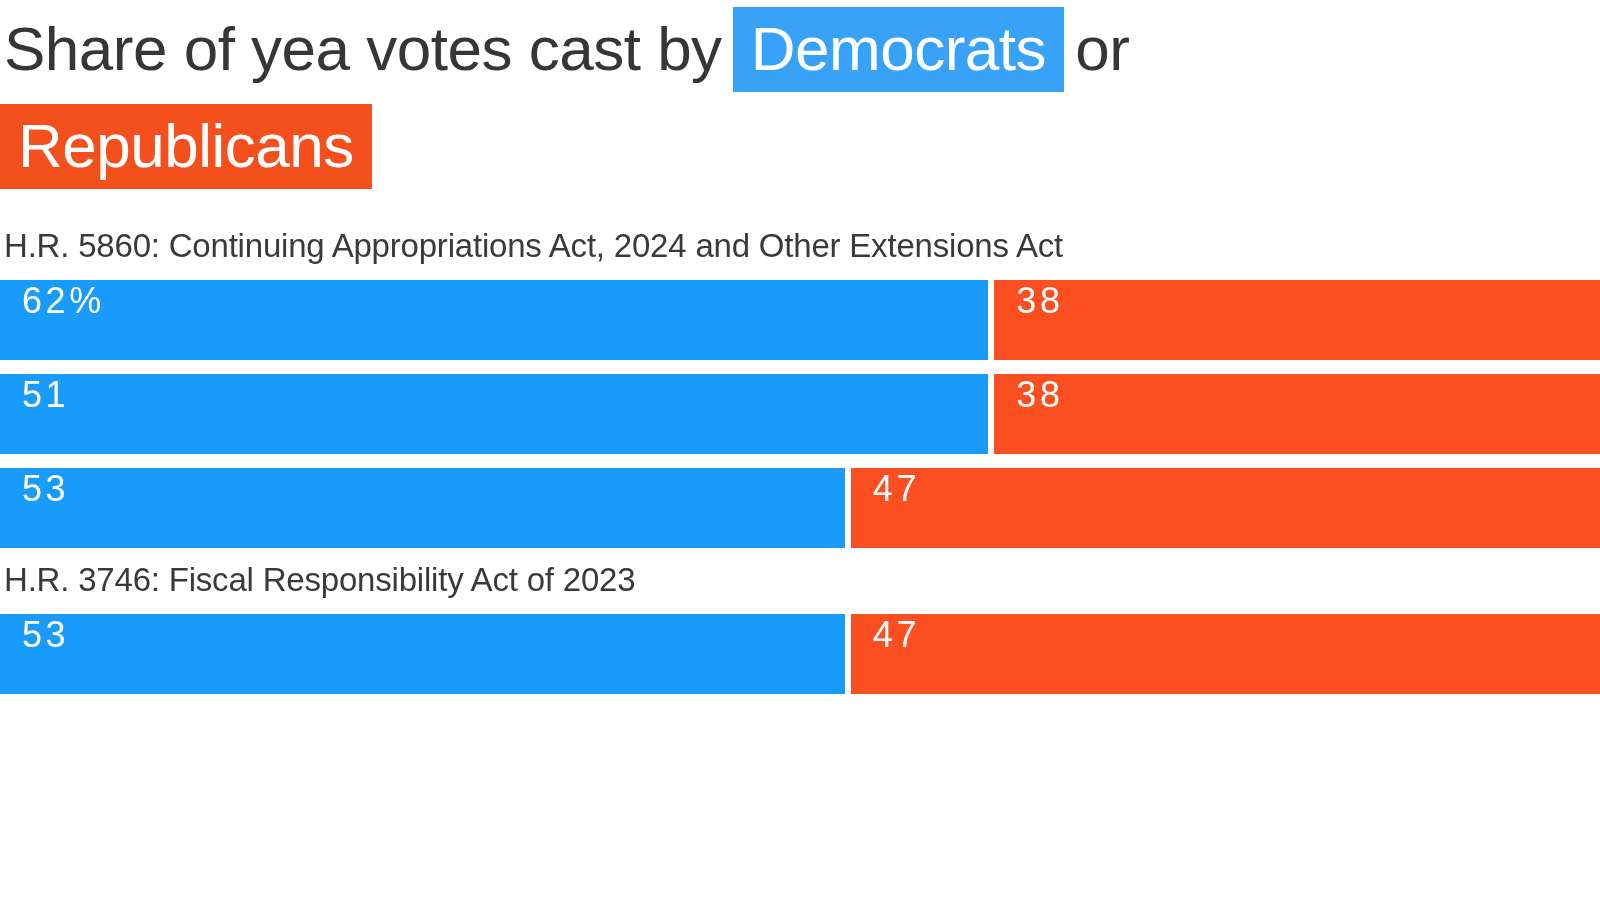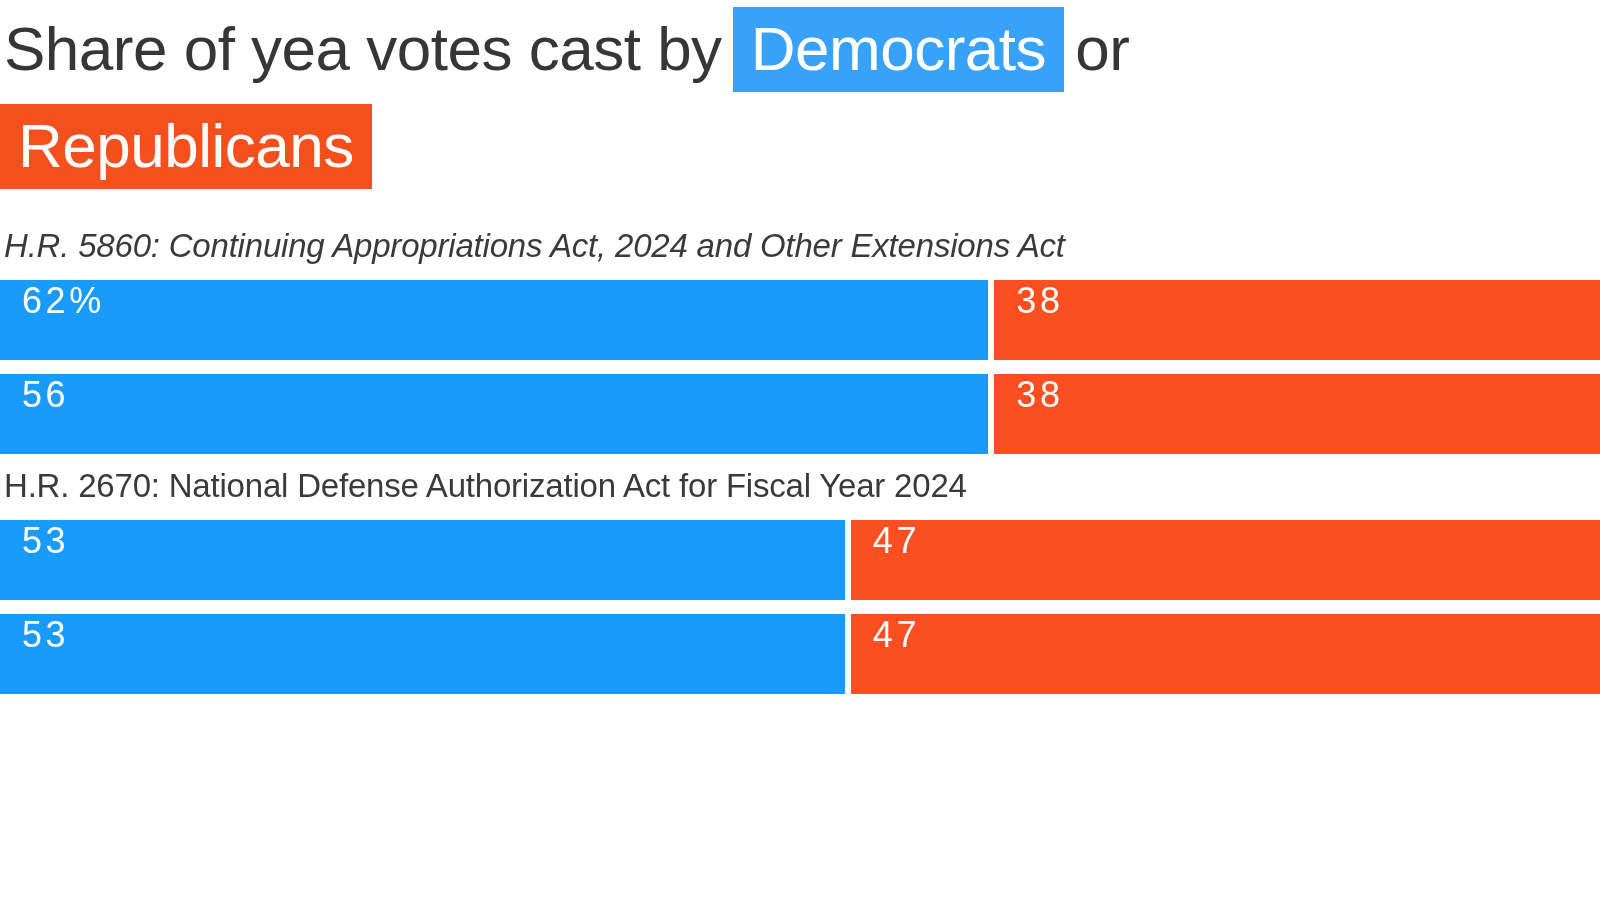--- a/index.html
+++ b/index.html
@@ -50,21 +50,21 @@
     margin-top: 32px;
   }
   .bill-title {
     margin: 12px 0 0 4px;
     font-size: 33px;
     line-height: 40px;
     color: var(--label-text, #3a3a3a);
     letter-spacing: -0.2px;
     white-space: nowrap;
   }
-  .bar-row:first-child .bill-title { margin-top: 0; font-style: italic; }
+  .bar-row:first-child .bill-title { margin-top: 0; }
   .stacked-bar {
     margin-top: 14px;
     width: 100%;
     height: 80px;
     display: flex;
     gap: 6px;
   }
   .segment {
     display: flex;
     flex-basis: 0;
@@ -101,45 +101,45 @@
       </div>
       <div class="segment segment-rep" style="flex-grow: 38;">
         <span class="segment-value">38</span>
       </div>
     </div>
   </div>
 
   <div class="bar-row">
     <div class="stacked-bar">
       <div class="segment segment-dem" style="flex-grow: 62;">
-        <span class="segment-value">56</span>
+        <span class="segment-value">51</span>
       </div>
       <div class="segment segment-rep" style="flex-grow: 38;">
         <span class="segment-value">38</span>
-      </div>
-    </div>
-  </div>
-
-  <div class="bar-row">
-    <div class="bill-title">H.R. 2670: National Defense Authorization Act for Fiscal Year 2024</div>
-    <div class="stacked-bar">
-      <div class="segment segment-dem" style="flex-grow: 53;">
-        <span class="segment-value">53</span>
-      </div>
-      <div class="segment segment-rep" style="flex-grow: 47;">
-        <span class="segment-value">47</span>
       </div>
     </div>
   </div>
 
   <div class="bar-row">
     <div class="stacked-bar">
       <div class="segment segment-dem" style="flex-grow: 53;">
         <span class="segment-value">53</span>
       </div>
       <div class="segment segment-rep" style="flex-grow: 47;">
         <span class="segment-value">47</span>
       </div>
     </div>
   </div>
+
+  <div class="bar-row">
+    <div class="bill-title">H.R. 3746: Fiscal Responsibility Act of 2023</div>
+    <div class="stacked-bar">
+      <div class="segment segment-dem" style="flex-grow: 53;">
+        <span class="segment-value">53</span>
+      </div>
+      <div class="segment segment-rep" style="flex-grow: 47;">
+        <span class="segment-value">47</span>
+      </div>
+    </div>
+  </div>
 </div>
 
 </div>
 
 </body></html>

